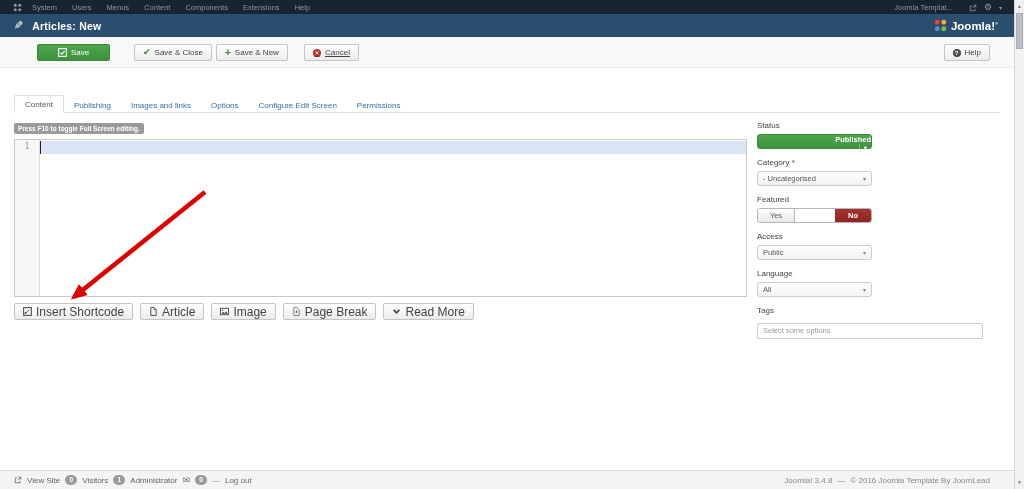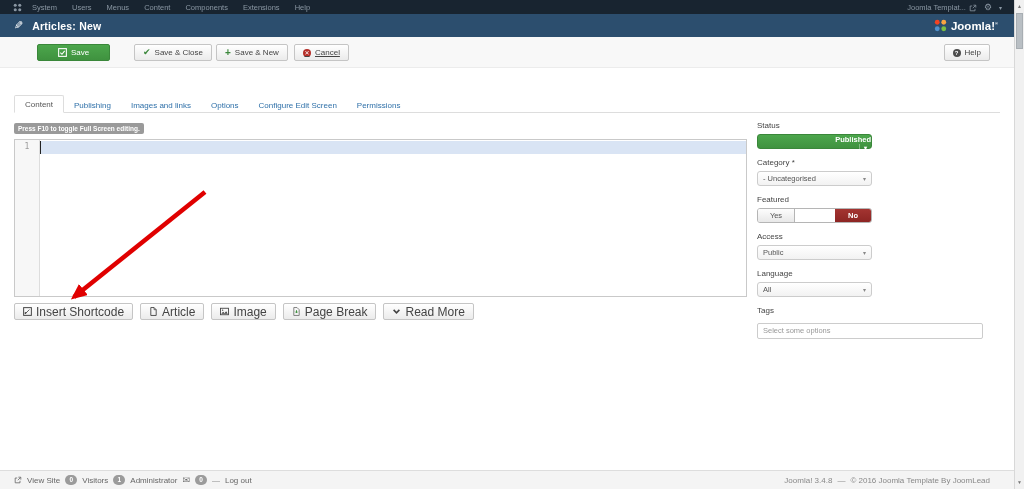--- a/index.html
+++ b/index.html
@@ -5,21 +5,21 @@
   * { margin:0; padding:0; box-sizing:border-box; }
   body { font-family:"Liberation Sans", sans-serif; background:#fff; }
   #app { position:relative; width:1024px; height:489px; background:#fff; overflow:hidden; }
 
   
   #admin-bar { position:absolute; left:0; top:0; width:1014px; height:14px;
     background:#182430; display:flex; align-items:center; color:#8a97a3; font-size:7.5px; }
   #admin-bar .jlogo { margin-left:13px; margin-right:10px; display:flex; align-items:center; }
   #admin-bar .menu-item { margin-right:15px; cursor:pointer; }
   #admin-bar .right { margin-left:auto; margin-right:12px; display:flex; align-items:center; gap:7px; }
-  #admin-bar .tpl-link { display:flex; align-items:flex-end; gap:3px; cursor:pointer; }
+  #admin-bar .tpl-link { display:flex; align-items:flex-end; gap:16px; cursor:pointer; }
   .ext-ico { width:8px; height:8px; display:inline-block; }
   .gear { font-size:9px; color:#8a97a3; line-height:1; cursor:pointer; }
   .caret-sm { font-size:6px; color:#8a97a3; cursor:pointer; }
 
   
   #title-bar { position:absolute; left:0; top:14px; width:1014px; height:23px;
     background:#2c4e6e; display:flex; align-items:center; color:#fff; }
   #title-bar .pencil { margin-left:14px; font-size:11px; transform:scaleX(-1); }
   #title-bar .ptitle { margin-left:9px; font-size:10.5px; font-weight:bold; letter-spacing:.2px; }
   #joomla-logo { margin-left:auto; margin-right:16px; display:flex; align-items:center; gap:4px;
@@ -181,21 +181,21 @@
       <span>Save</span>
     </button>
     <button class="tbtn" style="left:134px;">
       <span class="chk">✔</span>
       <span>Save &amp; Close</span>
     </button>
     <button class="tbtn" style="left:216px;">
       <span class="plus">+</span>
       <span>Save &amp; New</span>
     </button>
-    <button class="tbtn" style="left:294px;text-decoration:underline;">
+    <button class="tbtn" style="left:304px;text-decoration:underline;">
       <span class="cancel-dot">✕</span>
       <span>Cancel</span>
     </button>
     <button class="tbtn" style="left:auto; right:24px;">
       <span class="help-dot">?</span>
       <span>Help</span>
     </button>
   </div>
 
 

